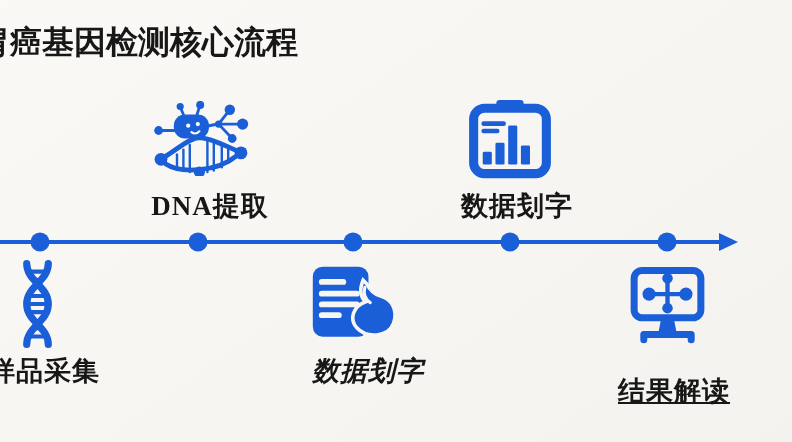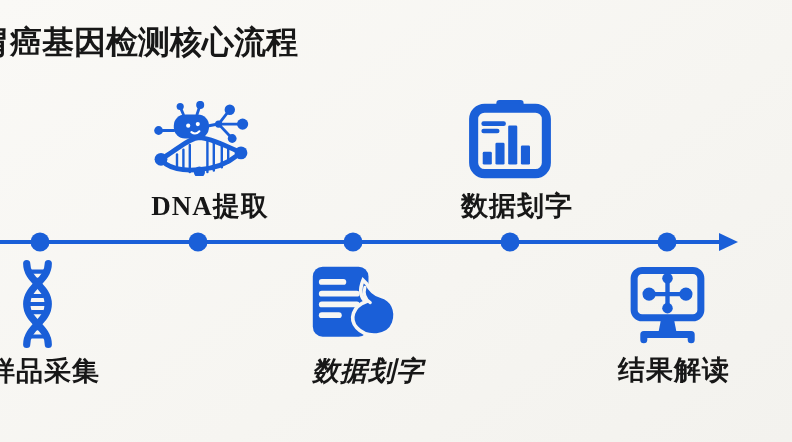--- a/index.html
+++ b/index.html
@@ -156,15 +156,15 @@
       <g fill="currentColor">
         <circle cx="24" cy="32" r="7.5"></circle>
         <circle cx="66" cy="32" r="7.5"></circle>
         <circle cx="45" cy="14" r="6"></circle>
         <circle cx="45" cy="48" r="6"></circle>
       </g>
       <path d="M38,59 L52,59 L55,74 L35,74 Z" fill="currentColor"></path>
       <path d="M18,84 L18,78 L72,78 L72,84" fill="none" stroke="currentColor" stroke-width="8" stroke-linecap="round" stroke-linejoin="round"></path>
     </svg>
   </div>
-  <div class="stage-label" style="left:584px;top:352px;">结果解读</div>
+  <div class="stage-label" style="left:584px;top:373px;text-decoration:underline;">结果解读</div>
 
 </div>
 
 </body></html>

